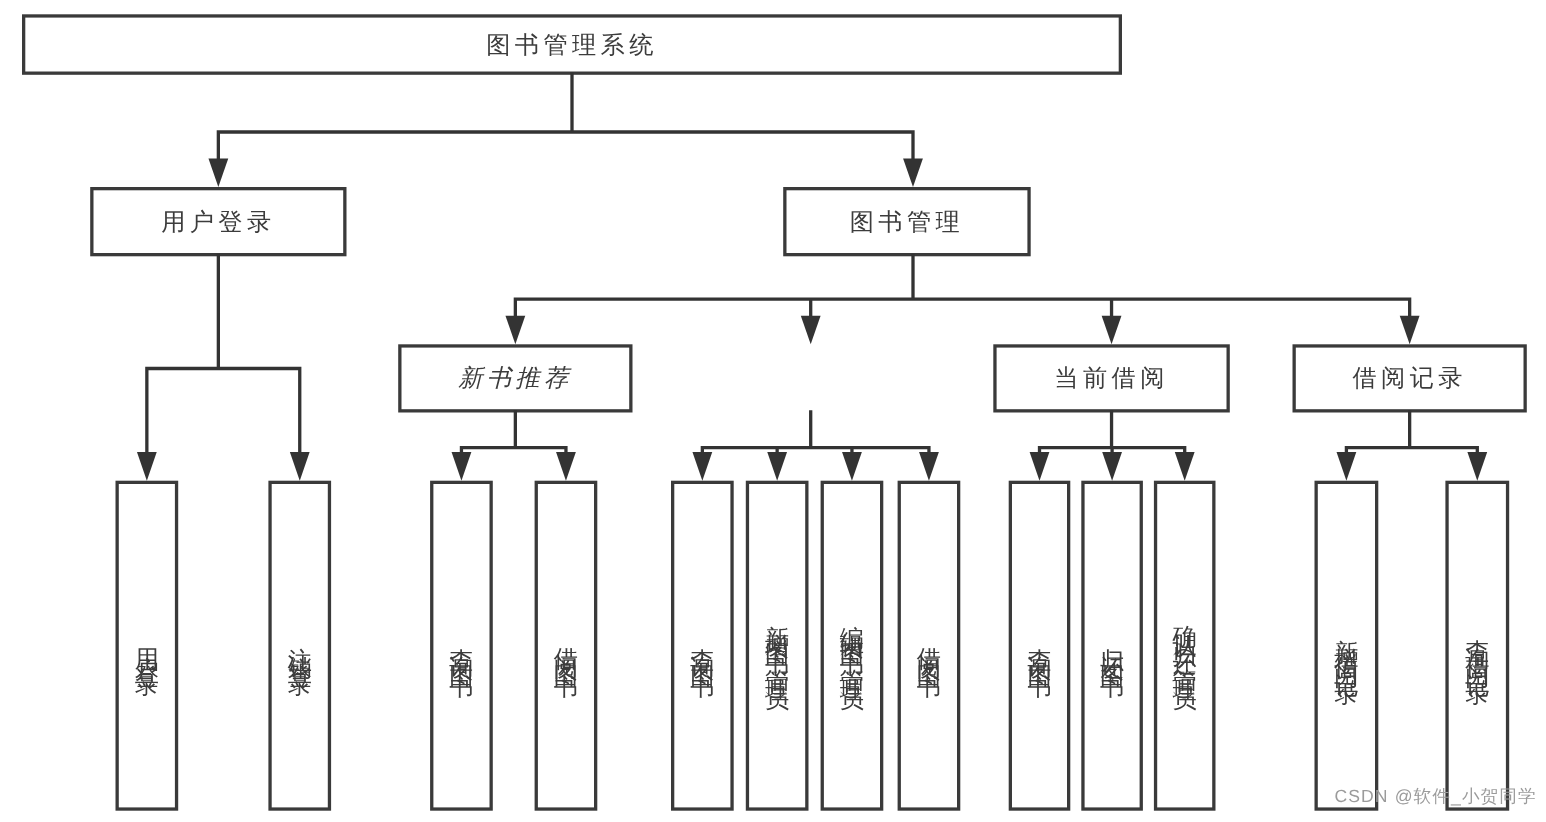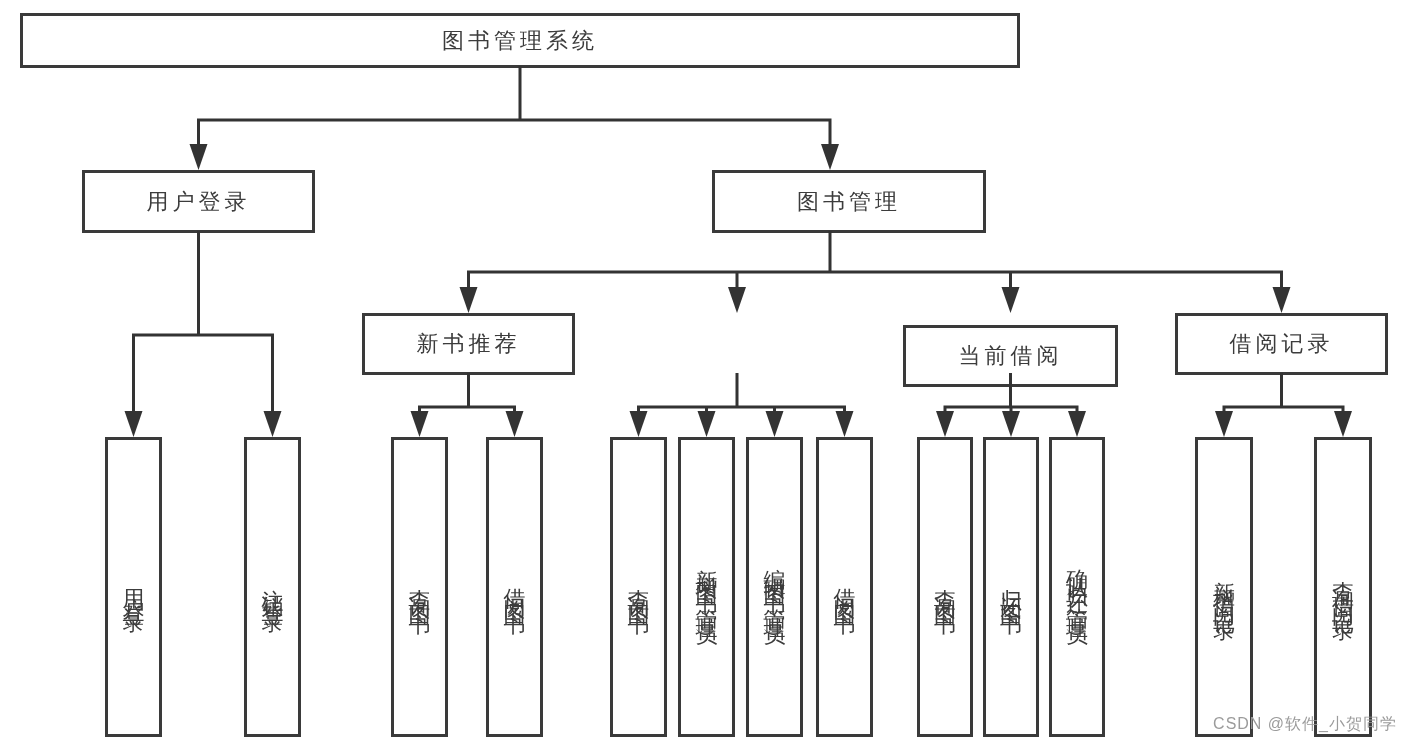--- a/index.html
+++ b/index.html
@@ -85,28 +85,28 @@
     <polygon points="1334,411 1352,411 1343,437"></polygon>
   </svg>
 
   <div class="node h-node" style="left:20px;top:13px;width:1000px;height:55px;">
     <span>图书管理系统</span>
   </div>
 
   <div class="node h-node" style="left:82px;top:170px;width:233px;height:63px;">
     <span>用户登录</span>
   </div>
-  <div class="node h-node" style="left:712px;top:170px;width:274px;height:63px;">
+  <div class="node h-node" style="left:712px;top:170px;width:225px;height:63px;">
     <span>图书管理</span>
   </div>
 
-  <div class="node h-node" style="left:362px;top:313px;width:213px;height:62px;">
+  <div class="node h-node" style="left:362px;top:313px;width:213px;height:62px;font-style:italic;">
     <span>新书推荐</span>
   </div>
-  <div class="node h-node" style="left:903px;top:325px;width:215px;height:62px;">
+  <div class="node h-node" style="left:903px;top:313px;width:215px;height:62px;">
     <span>当前借阅</span>
   </div>
   <div class="node h-node" style="left:1175px;top:313px;width:213px;height:62px;">
     <span>借阅记录</span>
   </div>
 
   <div class="node v-node" style="left:105px;top:437px;width:57px;height:300px;">
     <span>用户登录</span>
   </div>
   <div class="node v-node" style="left:244px;top:437px;width:57px;height:300px;">

